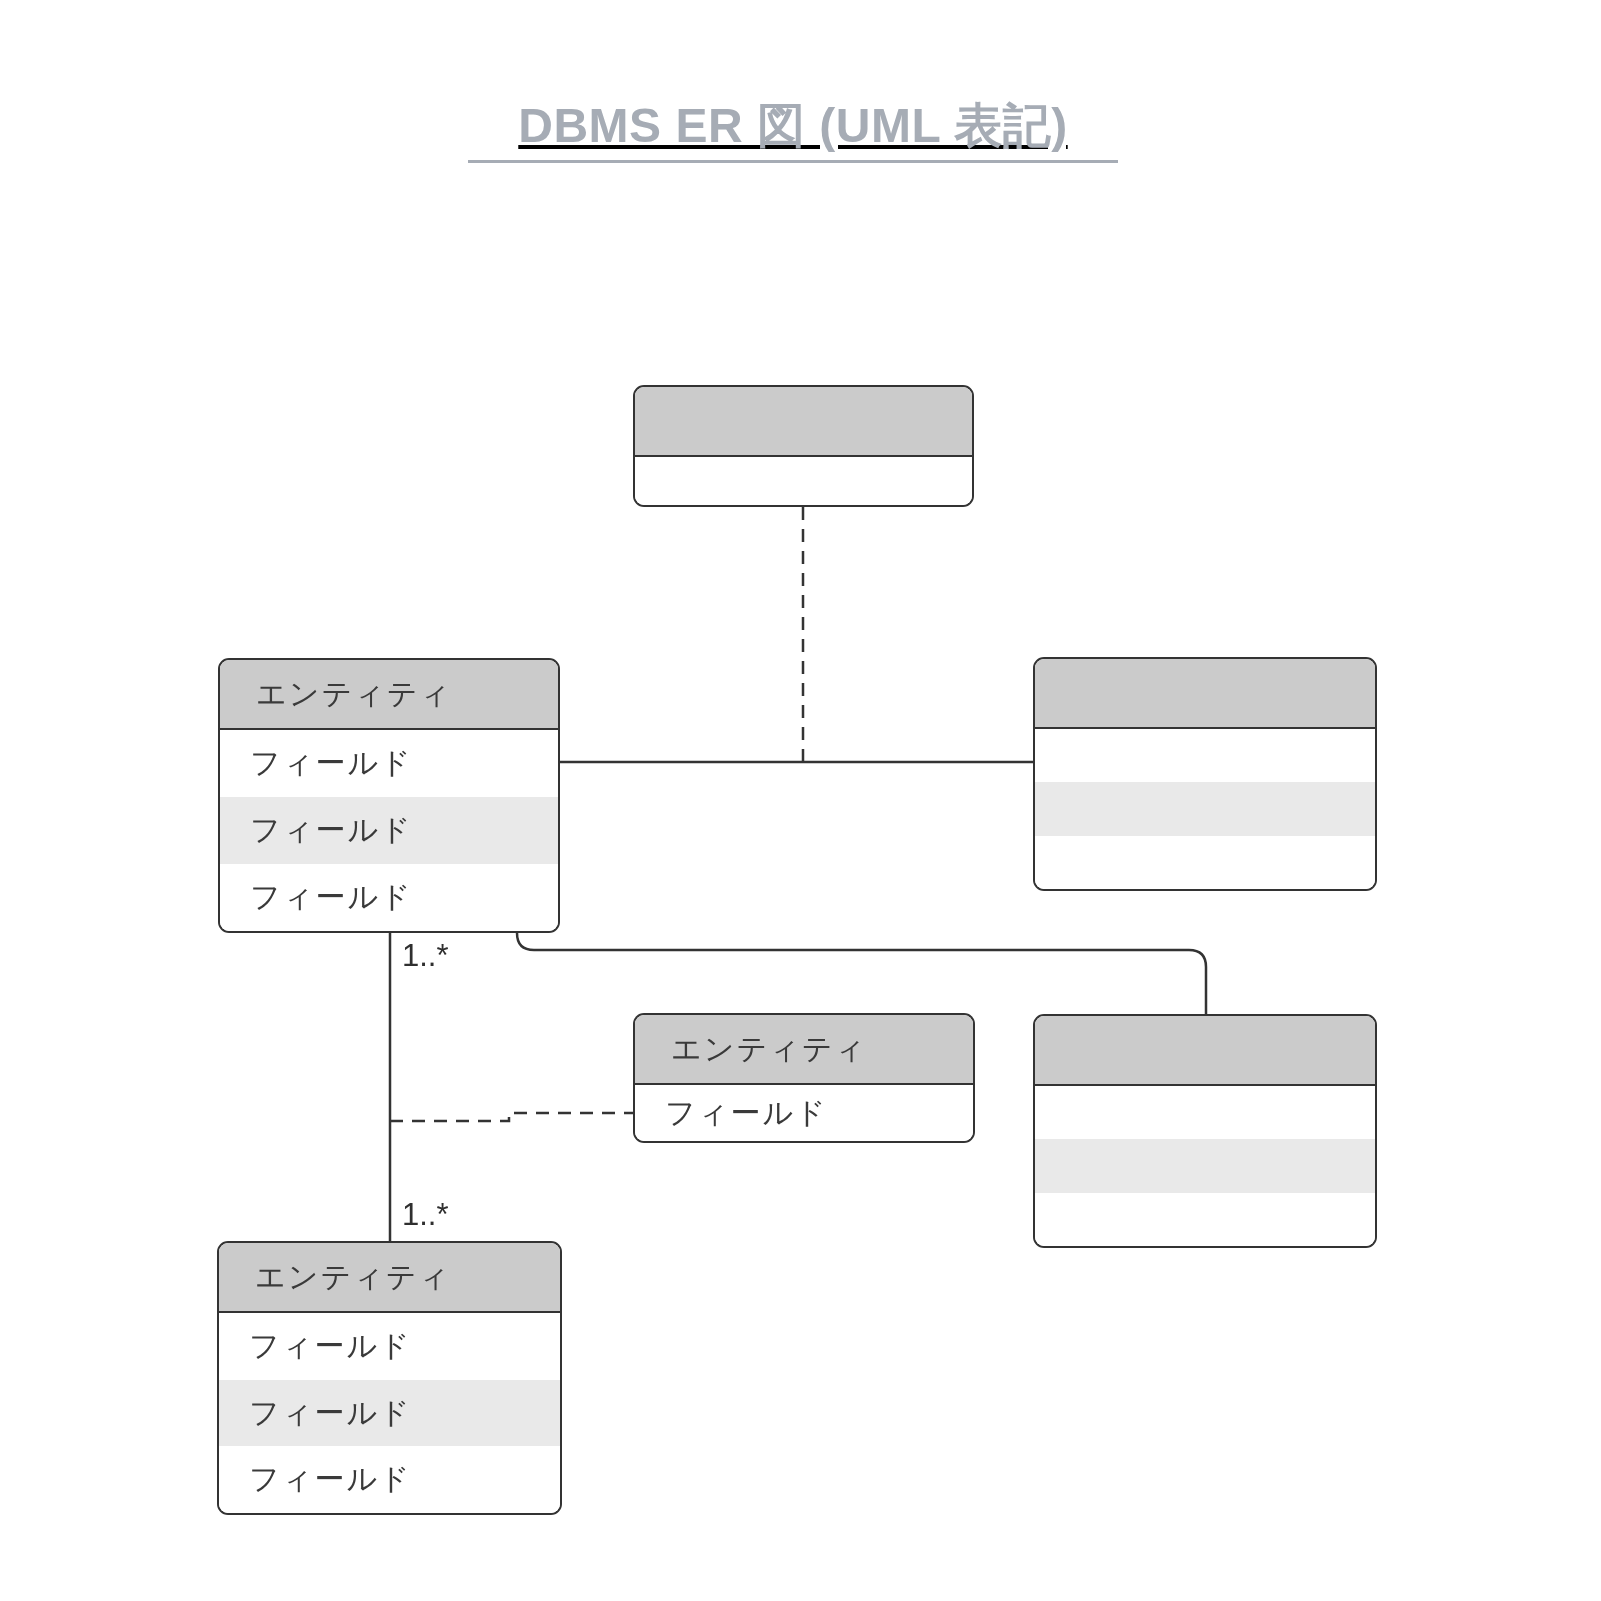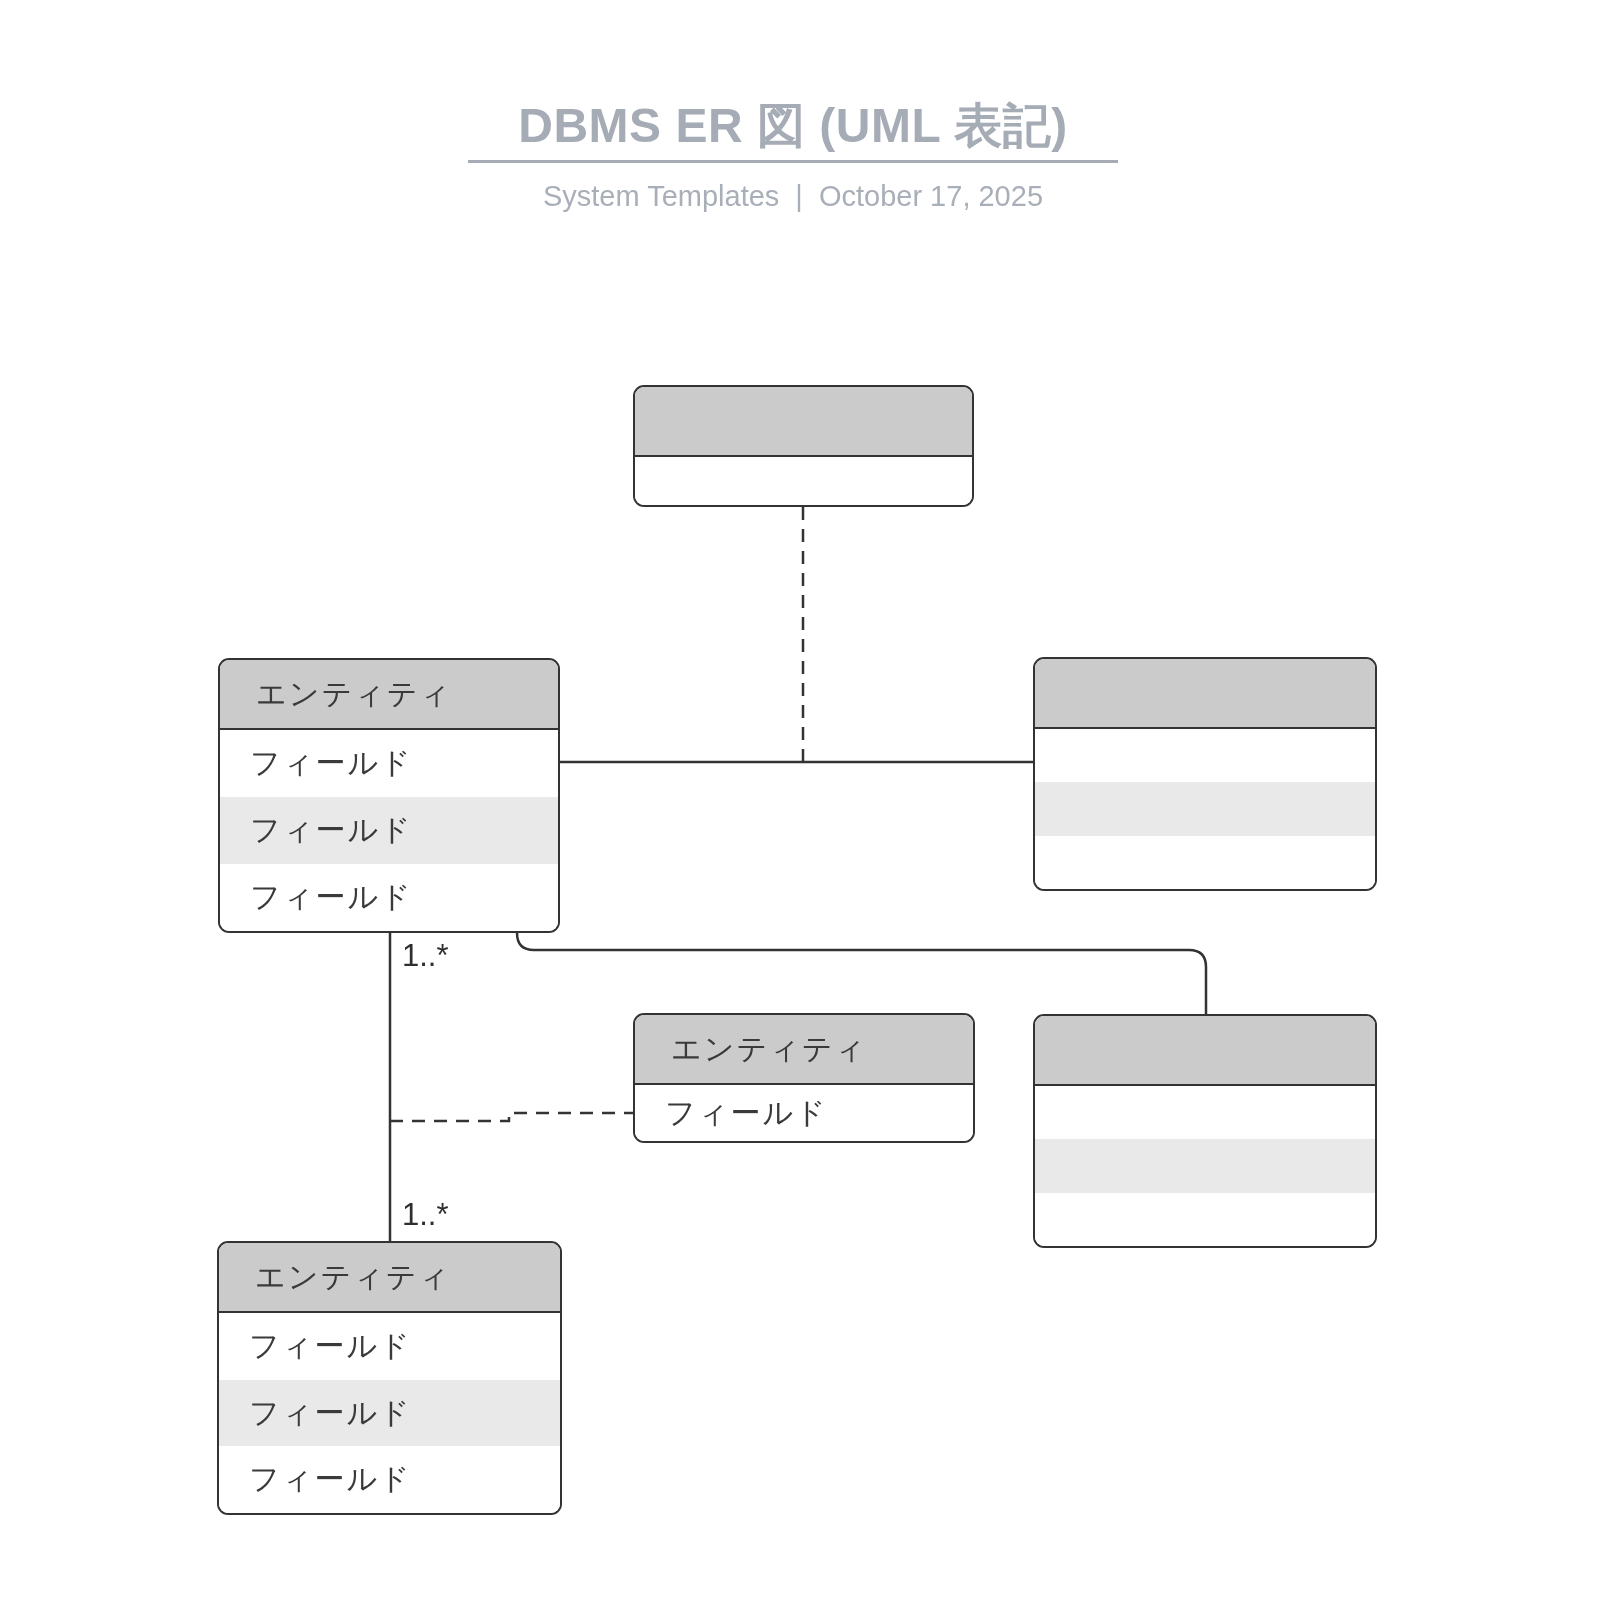--- a/index.html
+++ b/index.html
@@ -7,20 +7,21 @@
     position:relative;
     width:1601px;height:1601px;
     background:#ffffff;
     font-family:"Liberation Sans","DejaVu Sans",sans-serif;
     overflow:hidden;
   }
   
   .header{
     position:absolute;left:468px;top:100px;width:650px;
     text-align:center;
+    text-decoration:underline;
   }
   .title{
     margin:0;
     font-size:48px;line-height:52px;font-weight:700;
     color:#a6acb5;
     letter-spacing:0.5px;
     padding-bottom:8px;
     border-bottom:3px solid #a6acb5;
   }
   .subtitle{
@@ -69,23 +70,20 @@
     color:#2f2f2f;
   }
 </style>
 </head>
 <body>
 
 <div class="canvas">
 
   <div class="header">
     <h1 class="title">DBMS ER 図 (UML 表記)</h1>
-    <div class="subtitle">
-      <span>System Templates</span><span class="sep">|</span><span>October 17, 2025</span>
-    </div>
   </div>
 
   <svg class="wires" width="1601" height="1601" viewBox="0 0 1601 1601">
     <path class="dash" d="M 803 507 L 803 762"></path>
     <path d="M 560 762 L 1033 762"></path>
     <path d="M 390 933 L 390 1241"></path>
     <path d="M 517 933 Q 517 950 534 950 L 1189 950 Q 1206 950 1206 967 L 1206 1014"></path>
     <path class="dash" d="M 390 1121 L 509 1121 L 509 1113 L 633 1113"></path>
   </svg>
 

